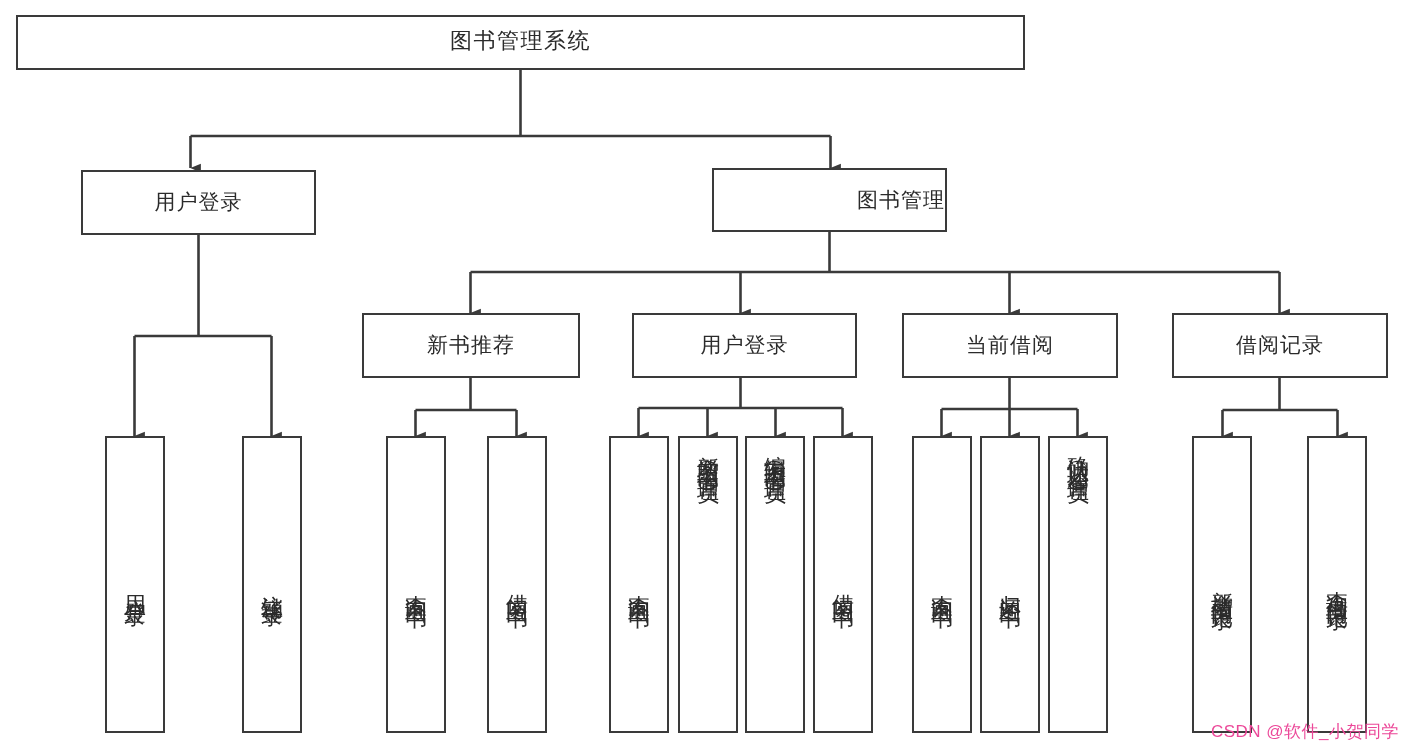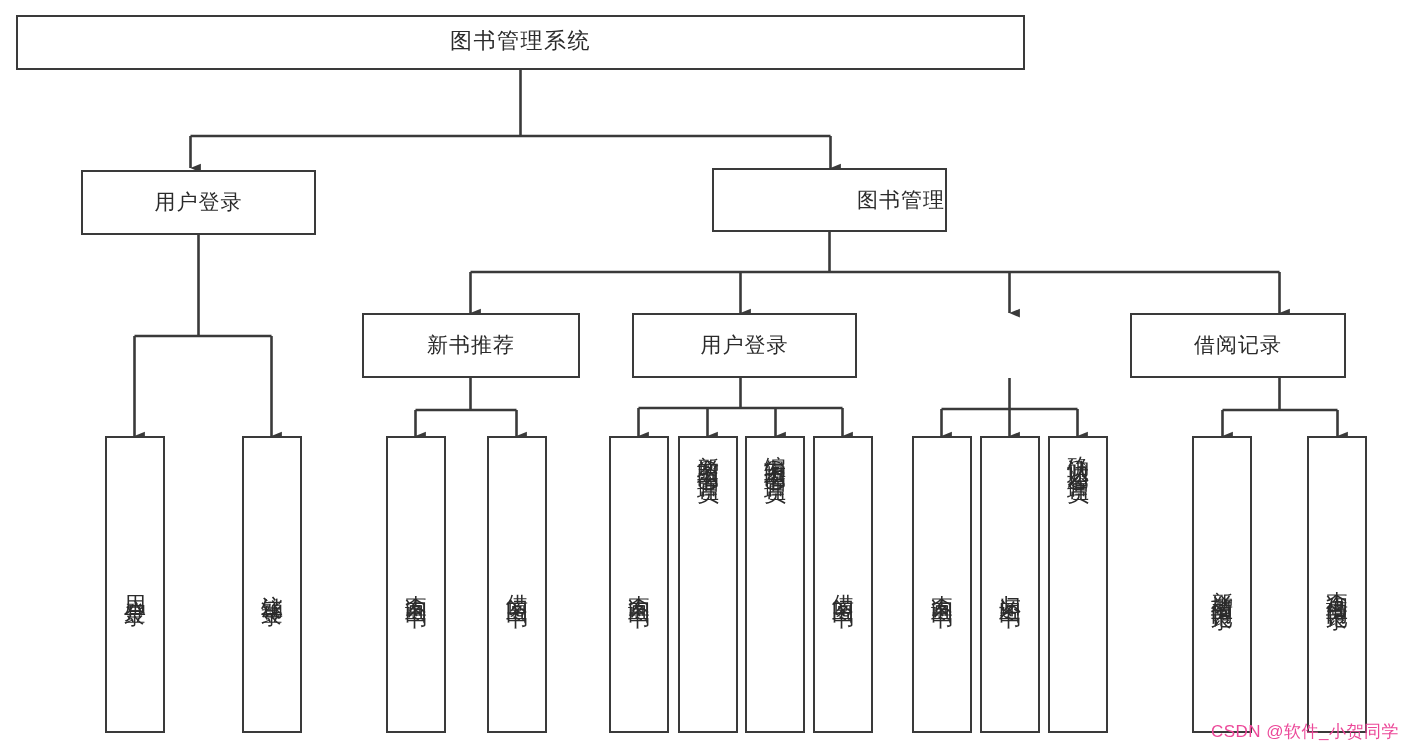--- a/index.html
+++ b/index.html
@@ -125,22 +125,25 @@
   </div>
 
   <div class="node h" style="left:362px;top:313px;width:218px;height:65px;">
     <span class="lbl">新书推荐</span>
   </div>
 
   <div class="node h" style="left:632px;top:313px;width:225px;height:65px;">
     <span class="lbl">用户登录</span>
   </div>
 
+  <div class="node h" style="left:902px;top:313px;width:216px;height:65px;">
+    <span class="lbl">当前借阅</span>
+  </div>
 
-  <div class="node h" style="left:1130px;top:313px;width:216px;height:65px;">
+  <div class="node h" style="left:1172px;top:313px;width:216px;height:65px;">
     <span class="lbl">借阅记录</span>
   </div>
 
   <div class="node v mid" style="left:105px;top:436px;width:60px;height:297px;">
     <span class="lbl">用户登录</span>
   </div>
 
   <div class="node v mid" style="left:242px;top:436px;width:60px;height:297px;">
     <span class="lbl">注销登录</span>
   </div>

